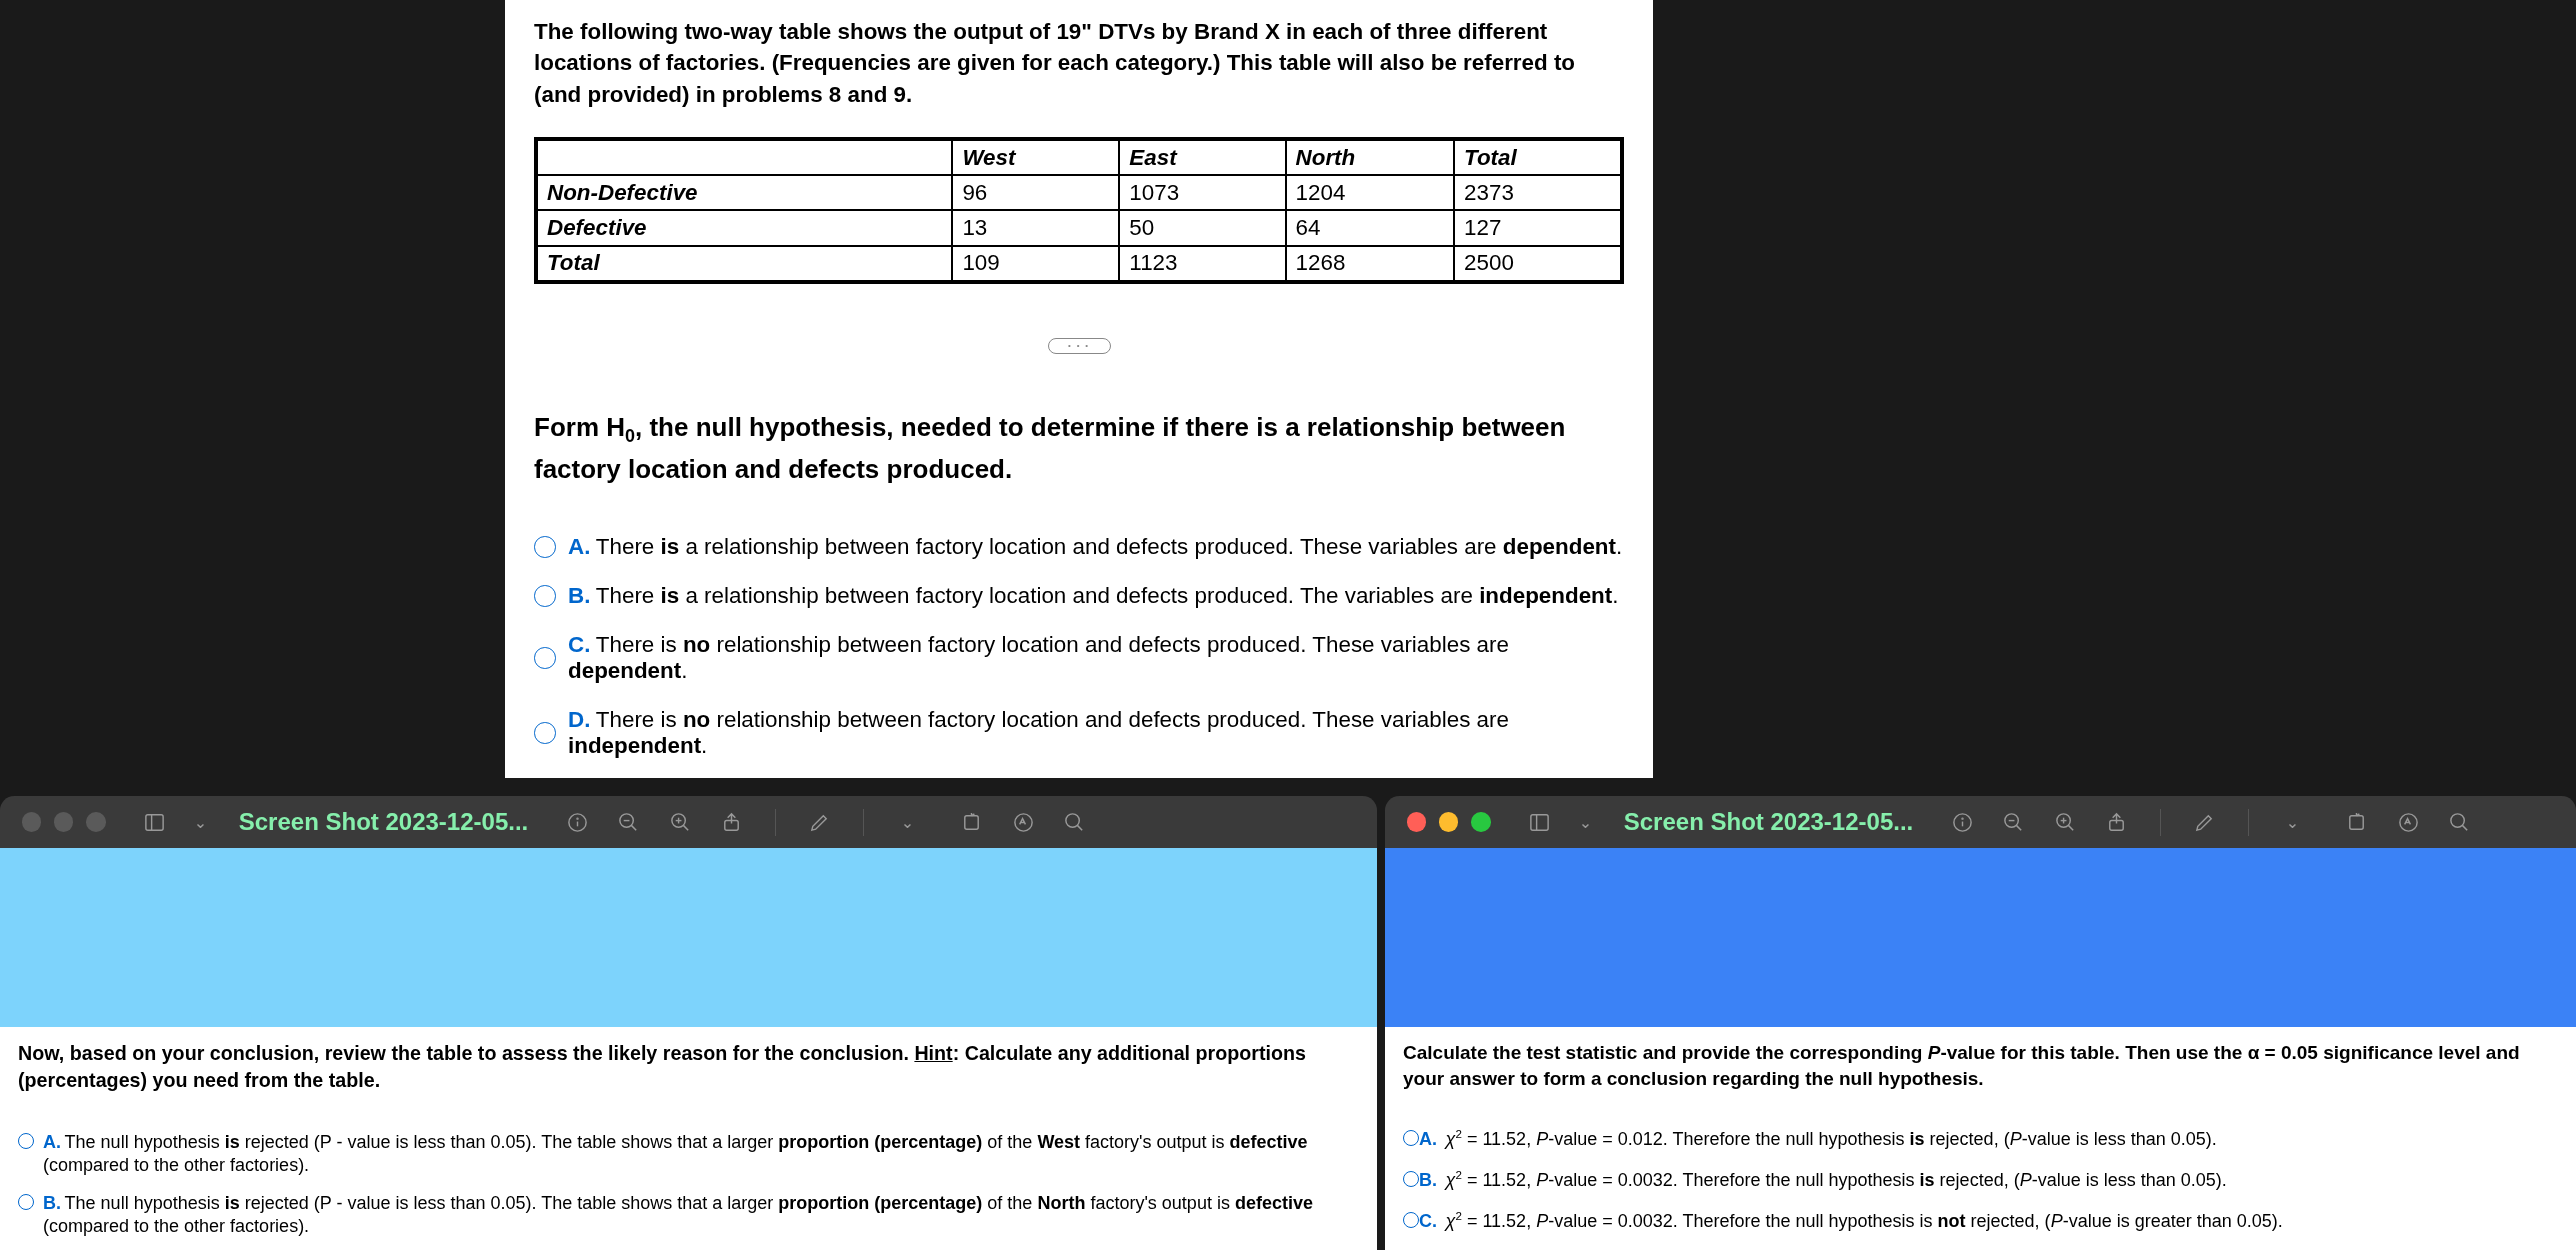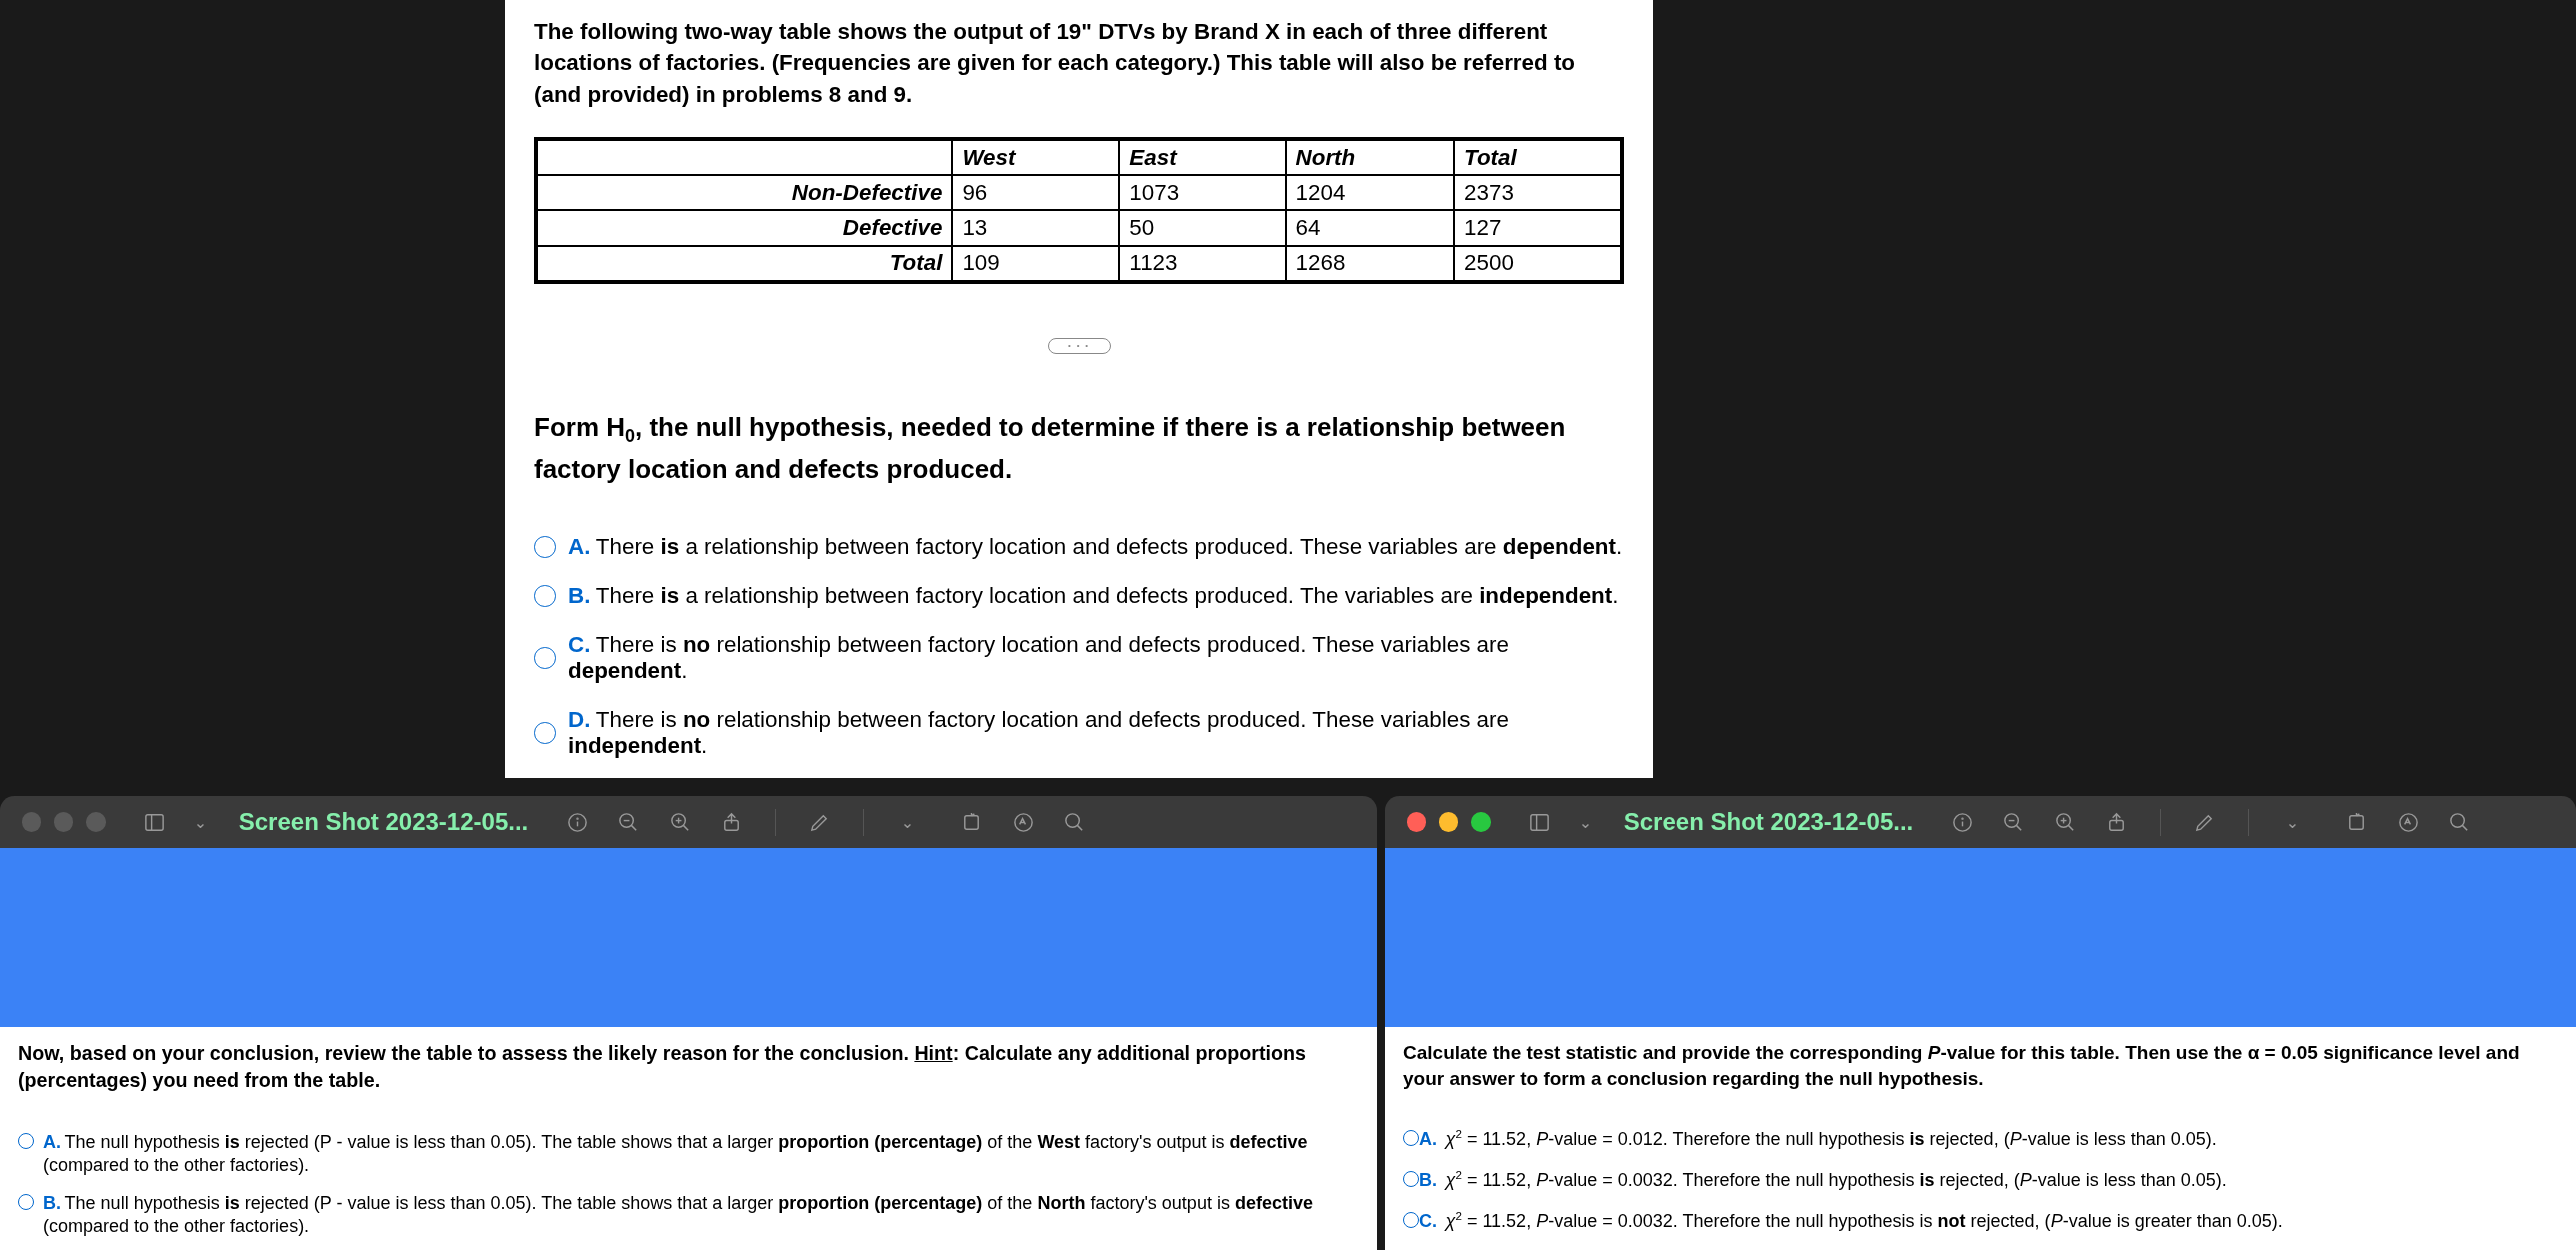--- a/index.html
+++ b/index.html
@@ -37,21 +37,21 @@
       margin-bottom: 54px;
     }
     .data-table th, .data-table td {
       border: 1.8px solid #000;
       padding: 3.6px 9px;
       font-size: 22.4px;
       text-align: left;
       font-family: Arial, sans-serif;
     }
     .data-table th { font-weight: bold; font-style: italic; }
-    .data-table .row-header { font-weight: bold; font-style: italic; width: 510px; text-align: right; }
+    .data-table .row-header { font-weight: bold; font-style: italic; width: 510px; }
     .data-table .col-blank { width: 510px; }
     .data-table .col-data { width: 197px; }
     
     .divider-pill {
       width: 63px;
       height: 16px;
       border: 1.8px solid #888;
       border-radius: 9px;
       margin: 0 auto 54px;
       display: flex;
@@ -132,21 +132,21 @@
     .toolbar-group { display: flex; gap: 21.5px; align-items: center; margin-left: 18px; }
     .toolbar-divider { width: 0.9px; height: 27px; background: #555; margin: 0 12.5px; }
     
     
     .bottom-left {
       position: absolute;
       left: 0;
       top: 848px;
       width: 1377px;
       height: 403px;
-      background: #3b82f6;
+      background: #7dd3fc;
     }
     .bottom-left-content {
       position: absolute;
       left: 0;
       top: 179px;
       width: 1377px;
       height: 304px;
       background: #fff;
       padding: 12.5px 18px 9px;
     }

